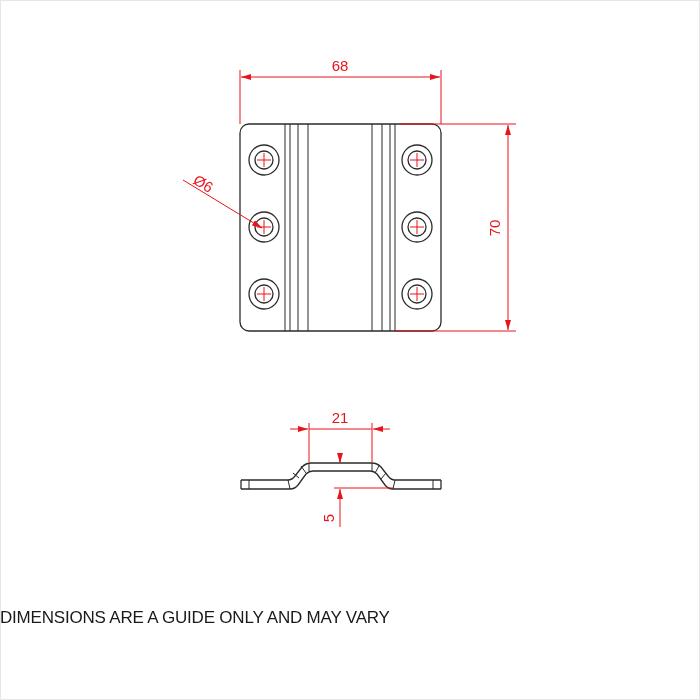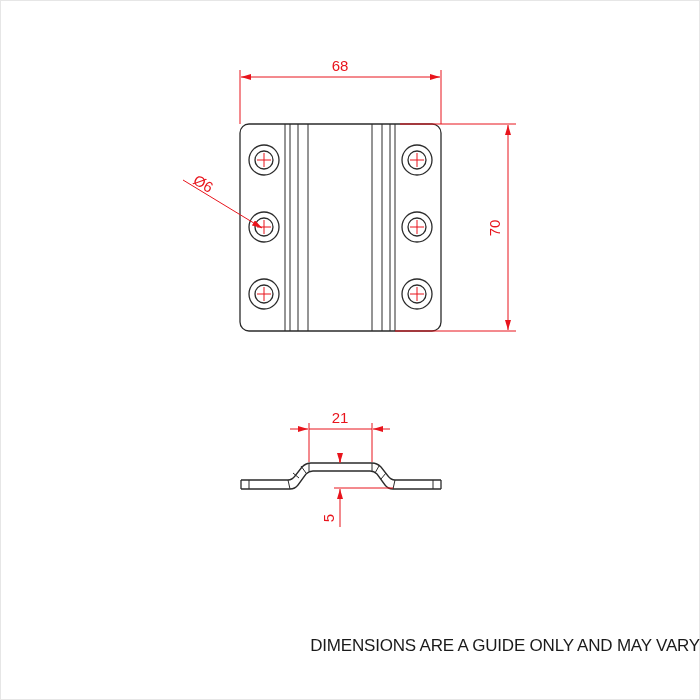--- a/index.html
+++ b/index.html
@@ -1,21 +1,21 @@
 <!DOCTYPE html>
 <html><head>
   <meta charset="utf-8">
   <style>
     html, body { margin: 0; padding: 0; background: #ffffff; }
     body { width: 700px; height: 700px; position: relative; overflow: hidden; }
     .frame { position: absolute; left: 0; top: 0; width: 698px; height: 698px; border: 1px solid #e6e6e6; }
     svg { position: absolute; left: 0; top: 0; }
     .dim-text { font-family: "Liberation Sans", sans-serif; font-size: 15px; fill: #e8141c; }
     .note {
-      position: absolute; left: 0; width: 700px; top: 636px; text-align: right;
+      position: absolute; left: 0; width: 700px; top: 608px; text-align: left;
       font-family: "Liberation Sans", sans-serif; font-size: 17px; color: #1a1a1a;
       letter-spacing: -0.2px;
     }
   </style>
 </head>
 <body>
 
 <div class="frame"></div>
 
 <svg width="700" height="700" viewBox="0 0 700 700">

